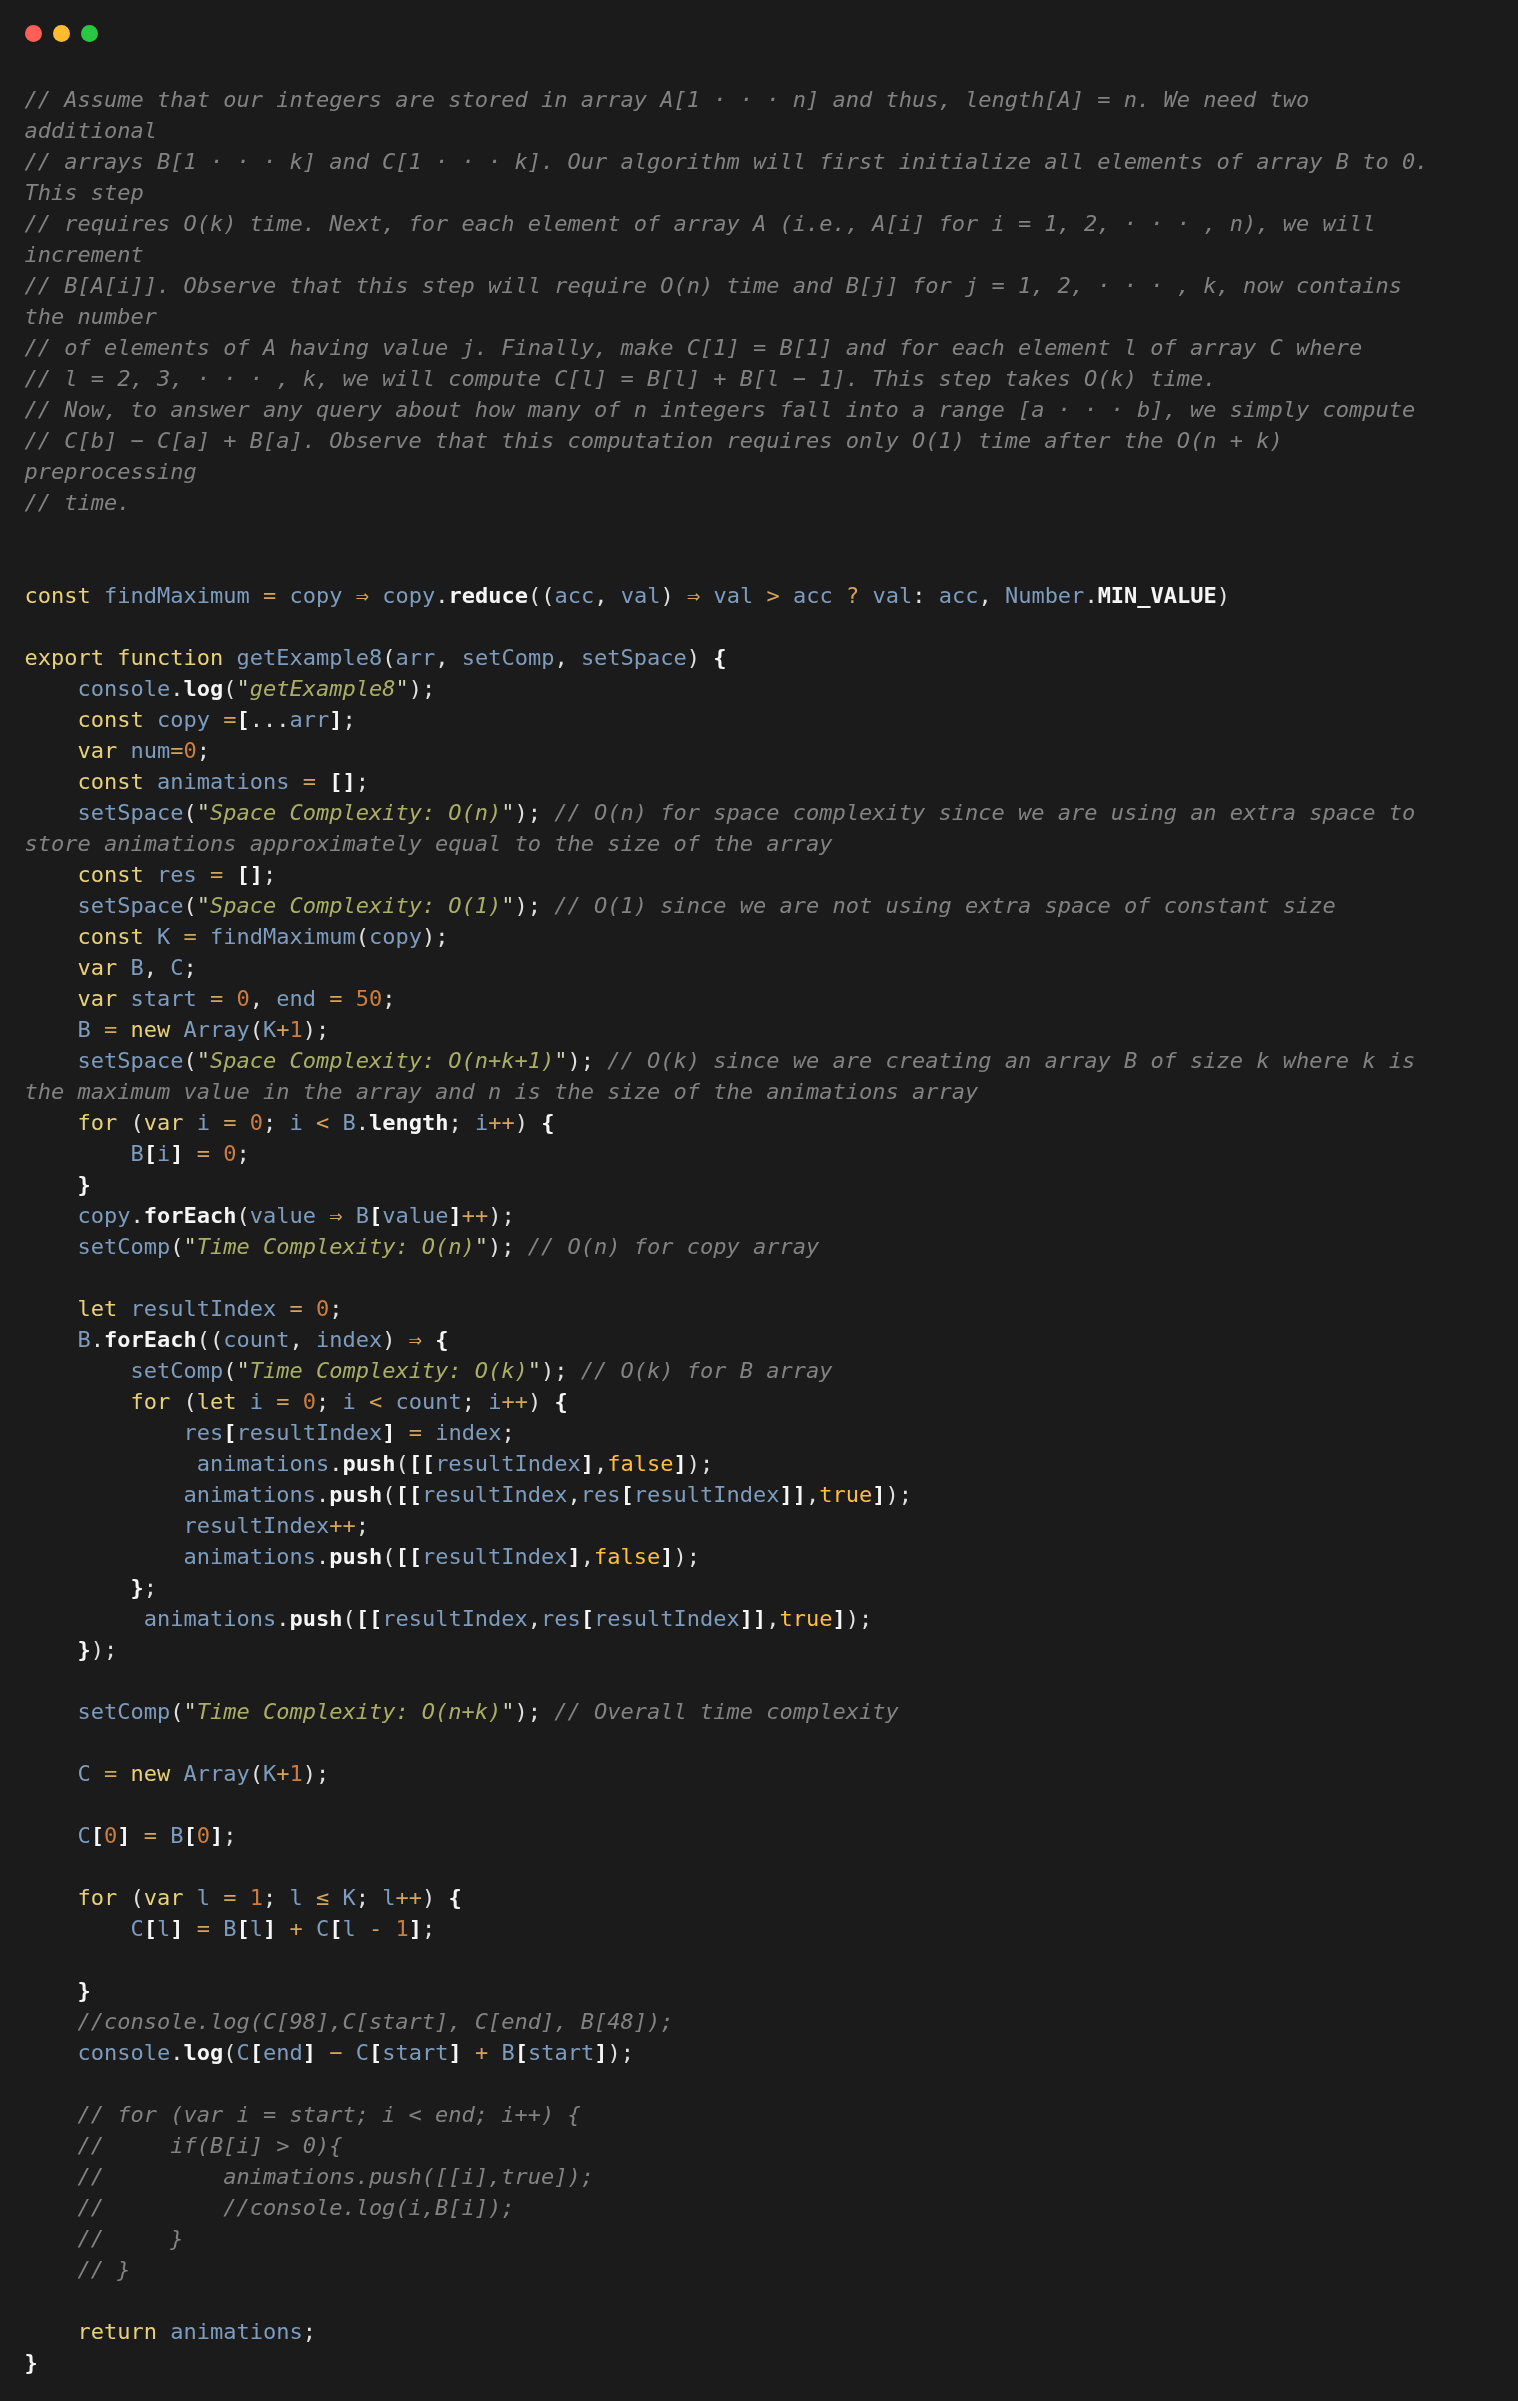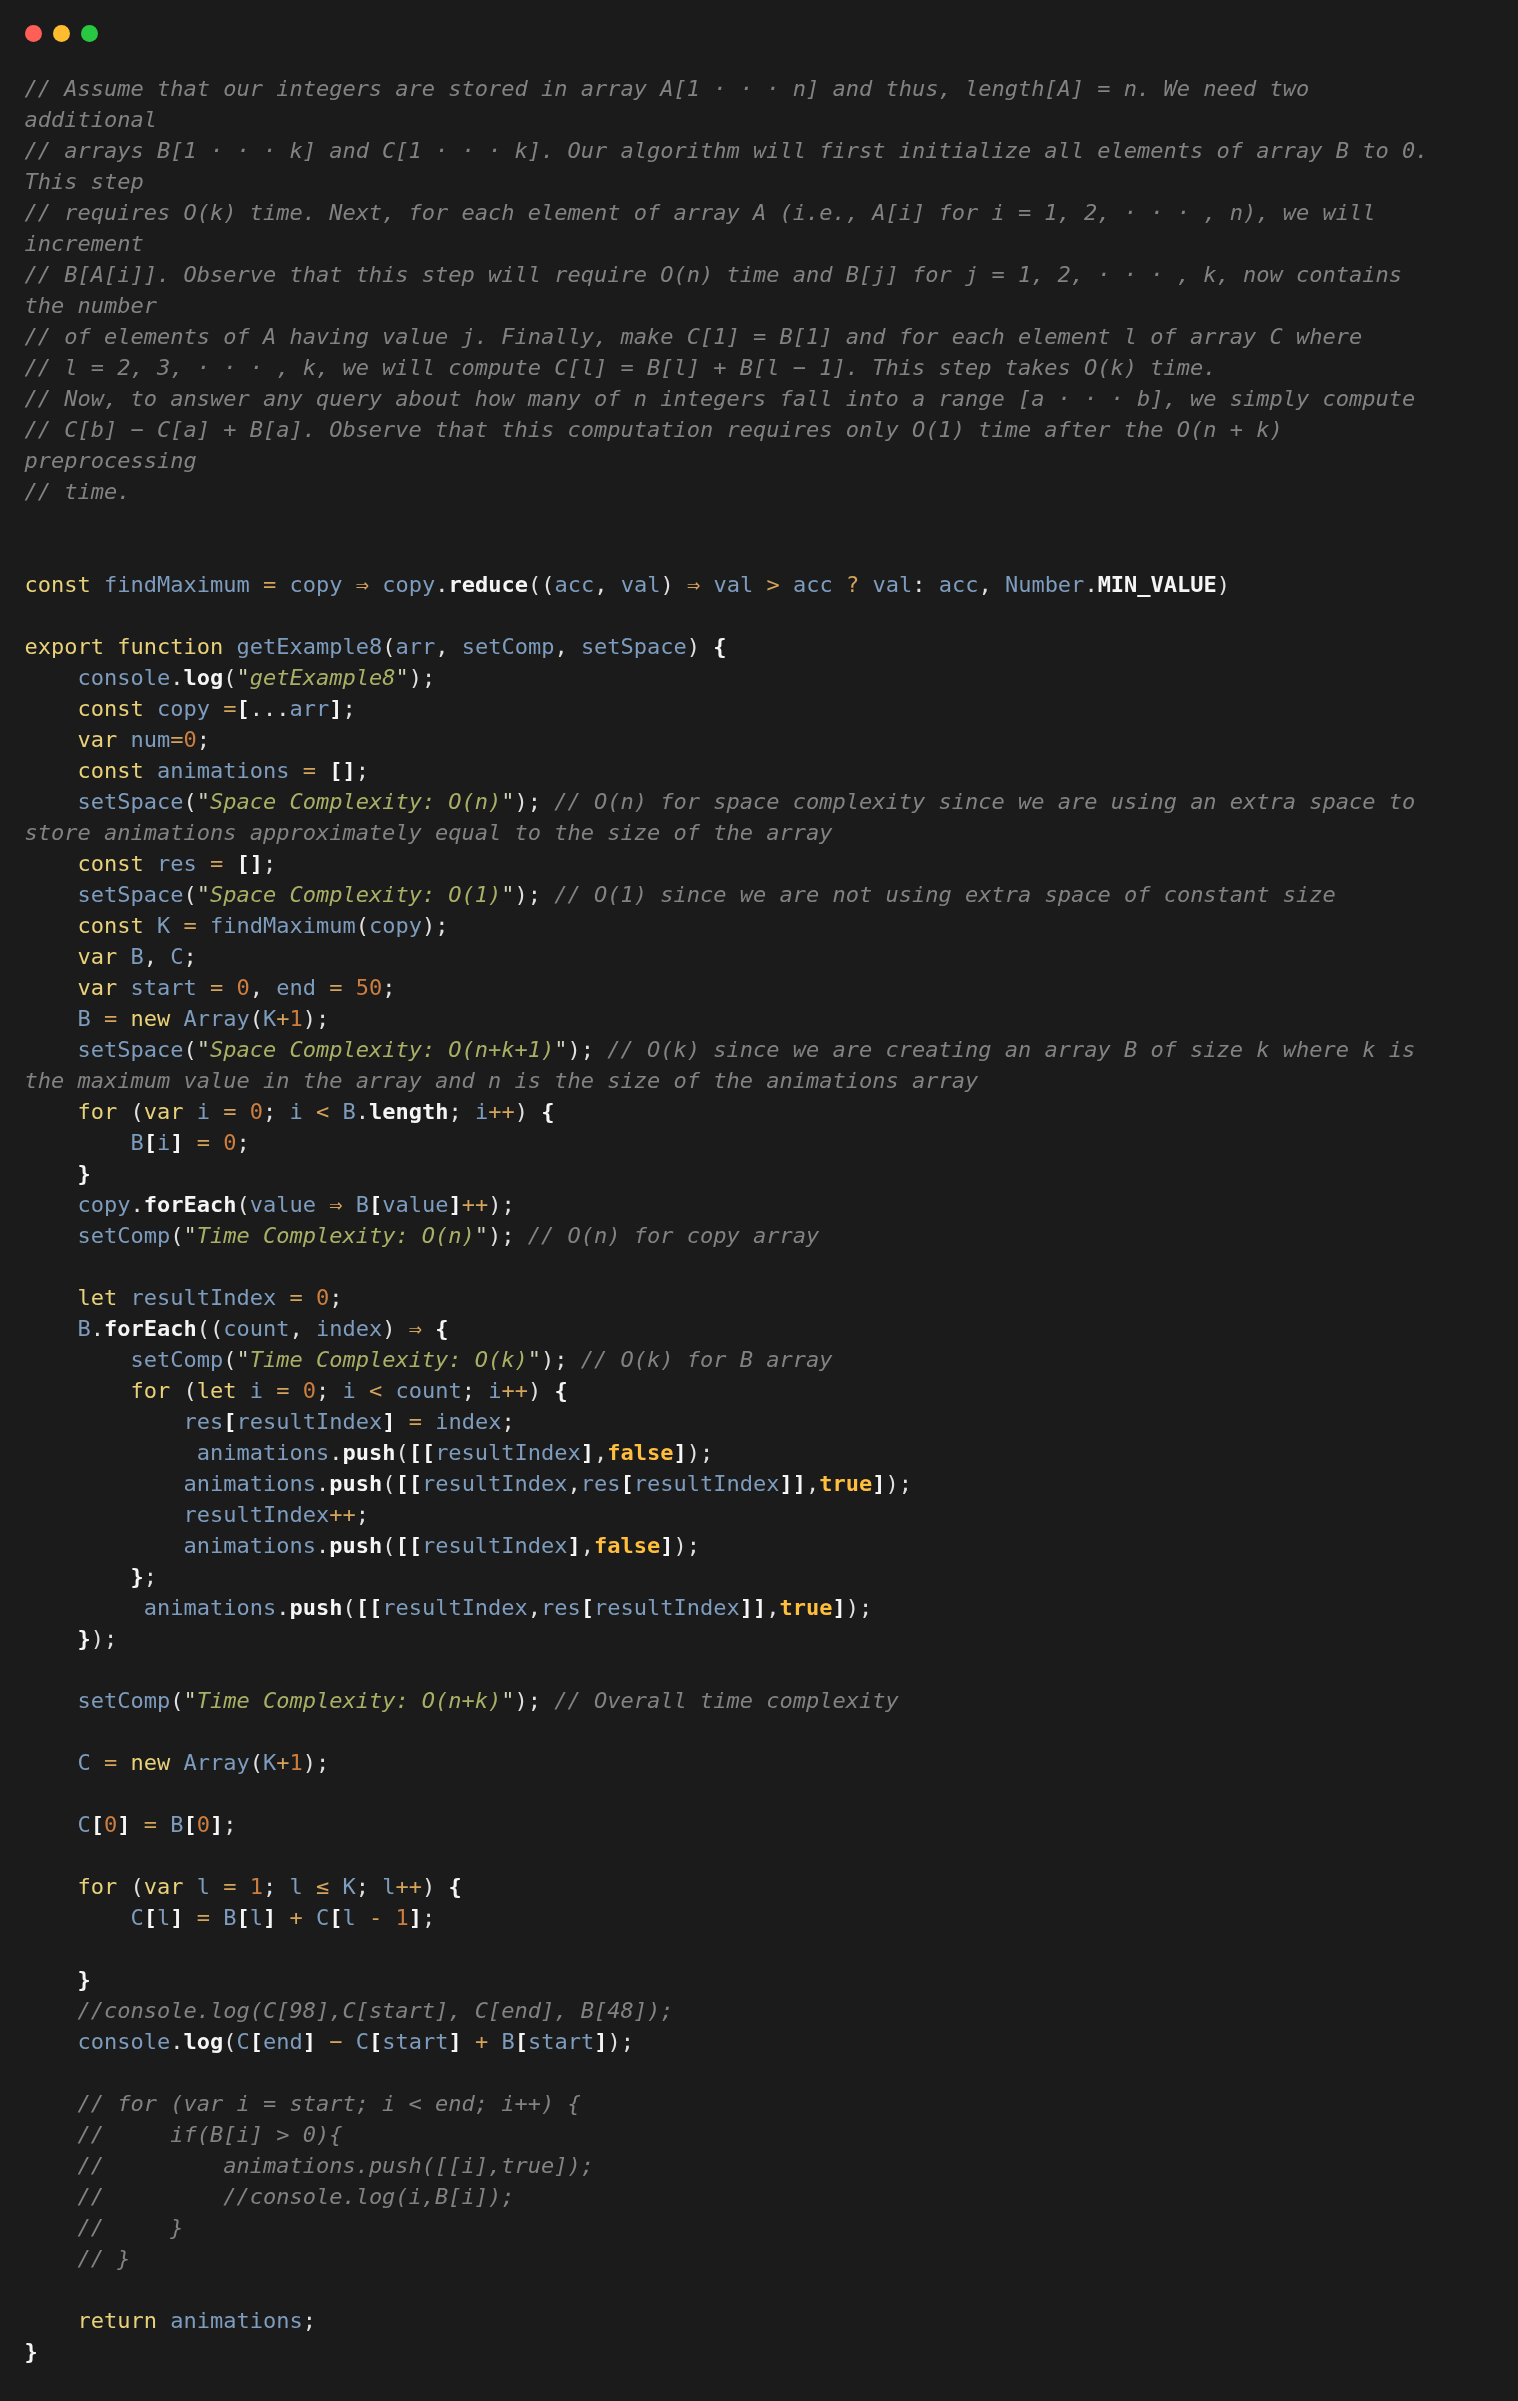--- a/index.html
+++ b/index.html
@@ -9,34 +9,34 @@
     position:relative;
     font-family:"DejaVu Sans Mono",monospace;
     overflow:hidden;
   }
   .window-controls{position:absolute;top:24.5px;left:24.5px;display:flex;gap:11px;}
   .traffic-light{width:17px;height:17px;border-radius:50%;display:inline-block;}
   .tl-close{background:var(--traffic_red,#ff5f57);}
   .tl-min{background:var(--traffic_yellow,#febc2e);}
   .tl-max{background:var(--traffic_green,#28c840);}
   .code{
-    position:absolute;top:73px;left:24.5px;right:12px;
+    position:absolute;top:84px;left:24.5px;right:12px;
     font-size:22px;line-height:31px;
     white-space:pre;
     color:var(--punctuation,#e0e0e0);
   }
   .line{height:31px;white-space:pre;}
   .tok-c{color:var(--comment,#828282);font-style:italic;}
   .tok-k{color:var(--keyword,#e8d178);font-weight:normal;}
   .tok-v{color:var(--identifier,#7d9cbe);}
   .tok-p{color:var(--punctuation,#e0e0e0);}
   .tok-m{color:var(--method,#f5f5f5);font-weight:bold;}
   .tok-o{color:var(--operator,#d4a35c);}
   .tok-n{color:var(--number,#cd7e3f);}
-  .tok-b{color:var(--boolean,#ffbe3c);font-weight:bold;}
+  .tok-b{color:var(--boolean,#ffbe3c);font-weight:normal;}
   .tok-s{color:var(--string,#a9b065);font-style:italic;}
   .tok-q{color:var(--string_quote,#cfd3b4);font-style:italic;}
 </style>
 </head>
 <body style="--background: #1b1b1b; --comment: #828282; --keyword: #e8d178; --identifier: #7d9cbe; --punctuation: #e0e0e0; --method: #f5f5f5; --operator: #d4a35c; --number: #cd7e3f; --boolean: #ffbe3c; --string: #a9b065; --string_quote: #cfd3b4; --traffic_red: #ff5f57; --traffic_yellow: #febc2e; --traffic_green: #28c840;">
 
 <div class="window-controls">
   <span class="traffic-light tl-close"></span>
   <span class="traffic-light tl-min"></span>
   <span class="traffic-light tl-max"></span>

